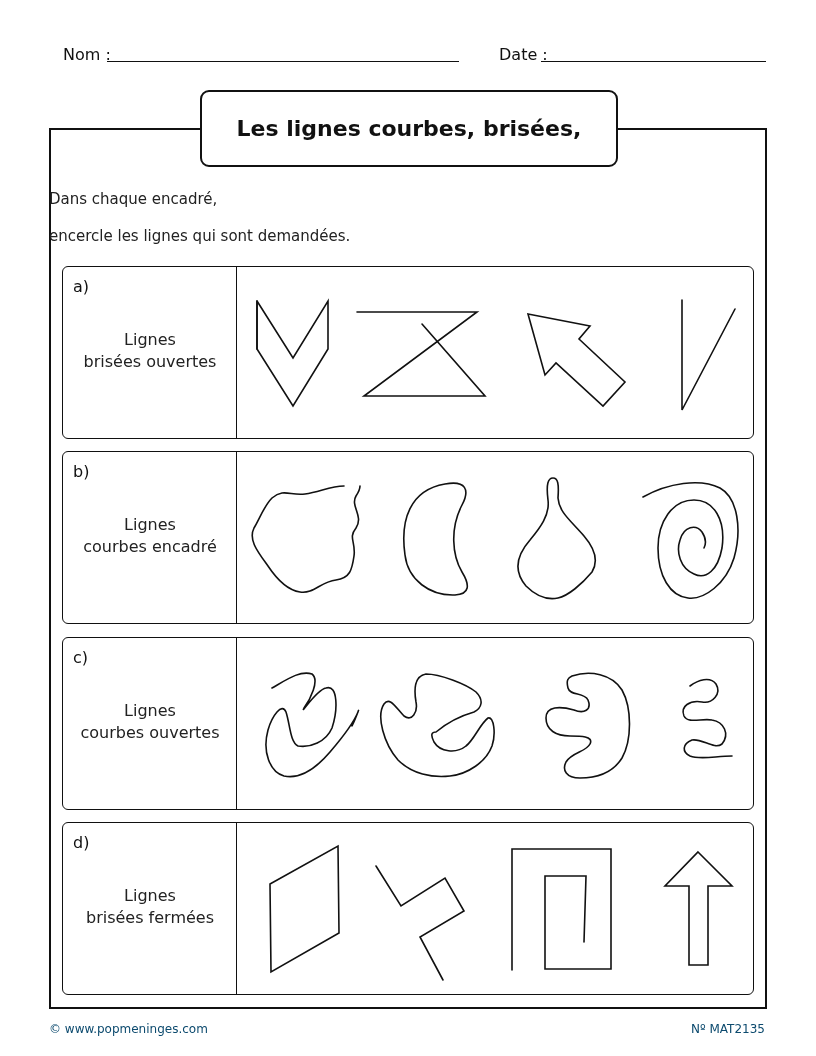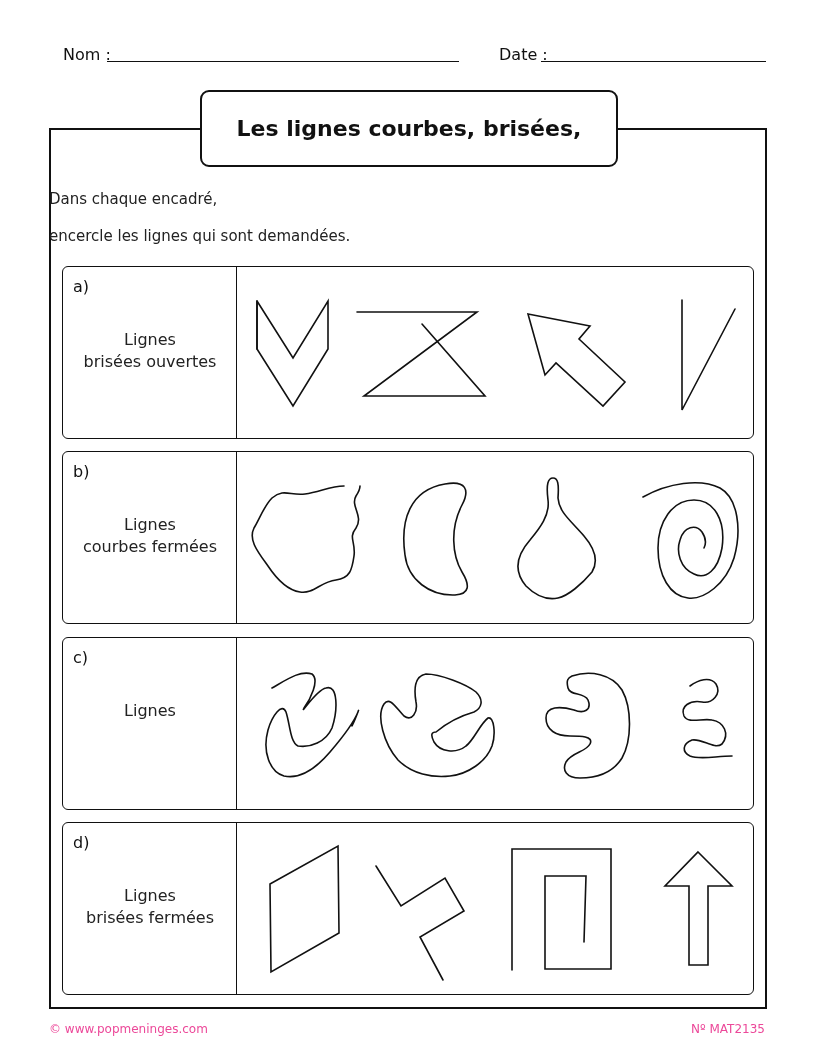--- a/index.html
+++ b/index.html
@@ -15,21 +15,21 @@
                display: flex; flex-direction: column; align-items: center; justify-content: center;
                font-weight: bold; font-size: 22px; line-height: 28px; text-align: center; z-index: 2; }
   .instr { left: 49px; width: 718px; text-align: left; font-size: 15px; color: #222; }
   .ex-box { left: 62px; width: 692px; height: 173px; border: 1.5px solid #111;
             border-radius: 6px; box-sizing: border-box; background: transparent; }
   .ex-left { position: absolute; left: 0; top: 0; width: 174px; height: 100%;
              border-right: 1.5px solid #111; box-sizing: border-box; }
   .ex-letter { position: absolute; left: 10px; top: 10px; font-size: 16px; }
   .ex-label { position: absolute; left: 0; width: 174px; top: 62px; text-align: center;
               font-size: 16px; line-height: 22px; color: #222; }
-  .footer { top: 1022px; font-size: 12px; color: #ec4899; }
+  .footer { top: 1022px; font-size: 12px; color: #0c4a6e; }
   svg.shapes { position: absolute; left: 0; top: 0; width: 816px; height: 1056px; pointer-events: none; }
   svg.shapes path, svg.shapes polyline, svg.shapes polygon { fill: none; stroke: #111; stroke-width: 1.6; stroke-linejoin: miter; stroke-linecap: round; }
 </style>
 </head>
 <body>
 
 <div class="abs hdr-label" style="left:51px;">Nom :</div>
 <div class="abs hdr-line" style="left:107px; width:352px;"></div>
 <div class="abs hdr-label" style="left:487px;text-align:right;">Date :</div>
 <div class="abs hdr-line" style="left:541px; width:225px;"></div>
@@ -51,30 +51,31 @@
       <div>brisées ouvertes</div>
     </div>
   </div>
 </div>
 
 <div class="abs ex-box" style="top:451px;">
   <div class="ex-left">
     <div class="ex-letter">b)</div>
     <div class="ex-label">
       <div>Lignes</div>
-      <div>courbes fermées</div>
+      <div>courbes encadré</div>
     </div>
   </div>
 </div>
 
 <div class="abs ex-box" style="top:637px;">
   <div class="ex-left">
     <div class="ex-letter">c)</div>
     <div class="ex-label">
       <div>Lignes</div>
+      <div>courbes ouvertes</div>
     </div>
   </div>
 </div>
 
 <div class="abs ex-box" style="top:822px;">
   <div class="ex-left">
     <div class="ex-letter">d)</div>
     <div class="ex-label">
       <div>Lignes</div>
       <div>brisées fermées</div>

